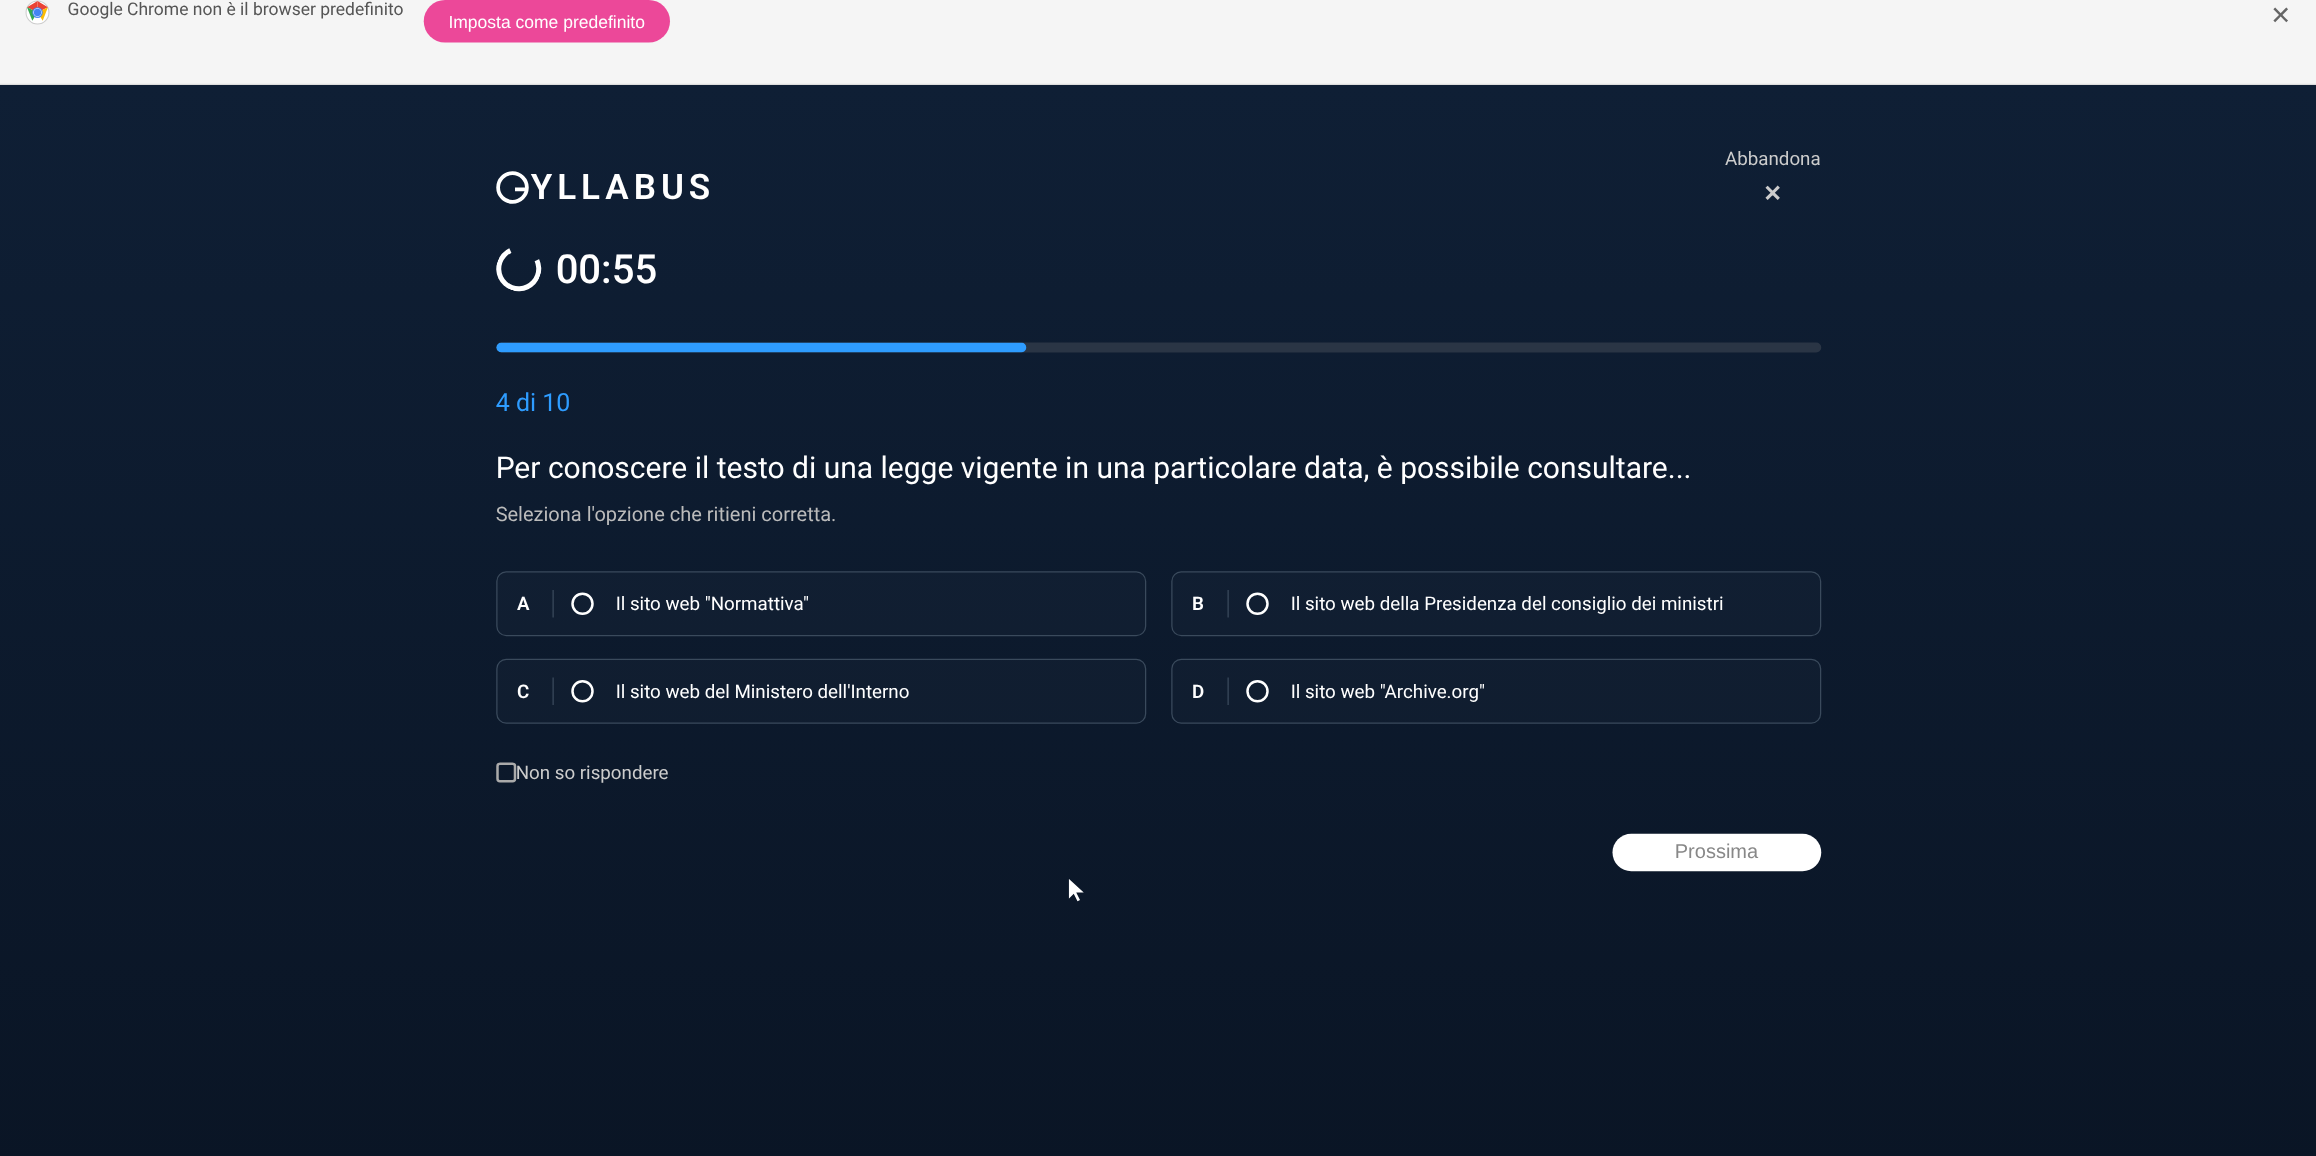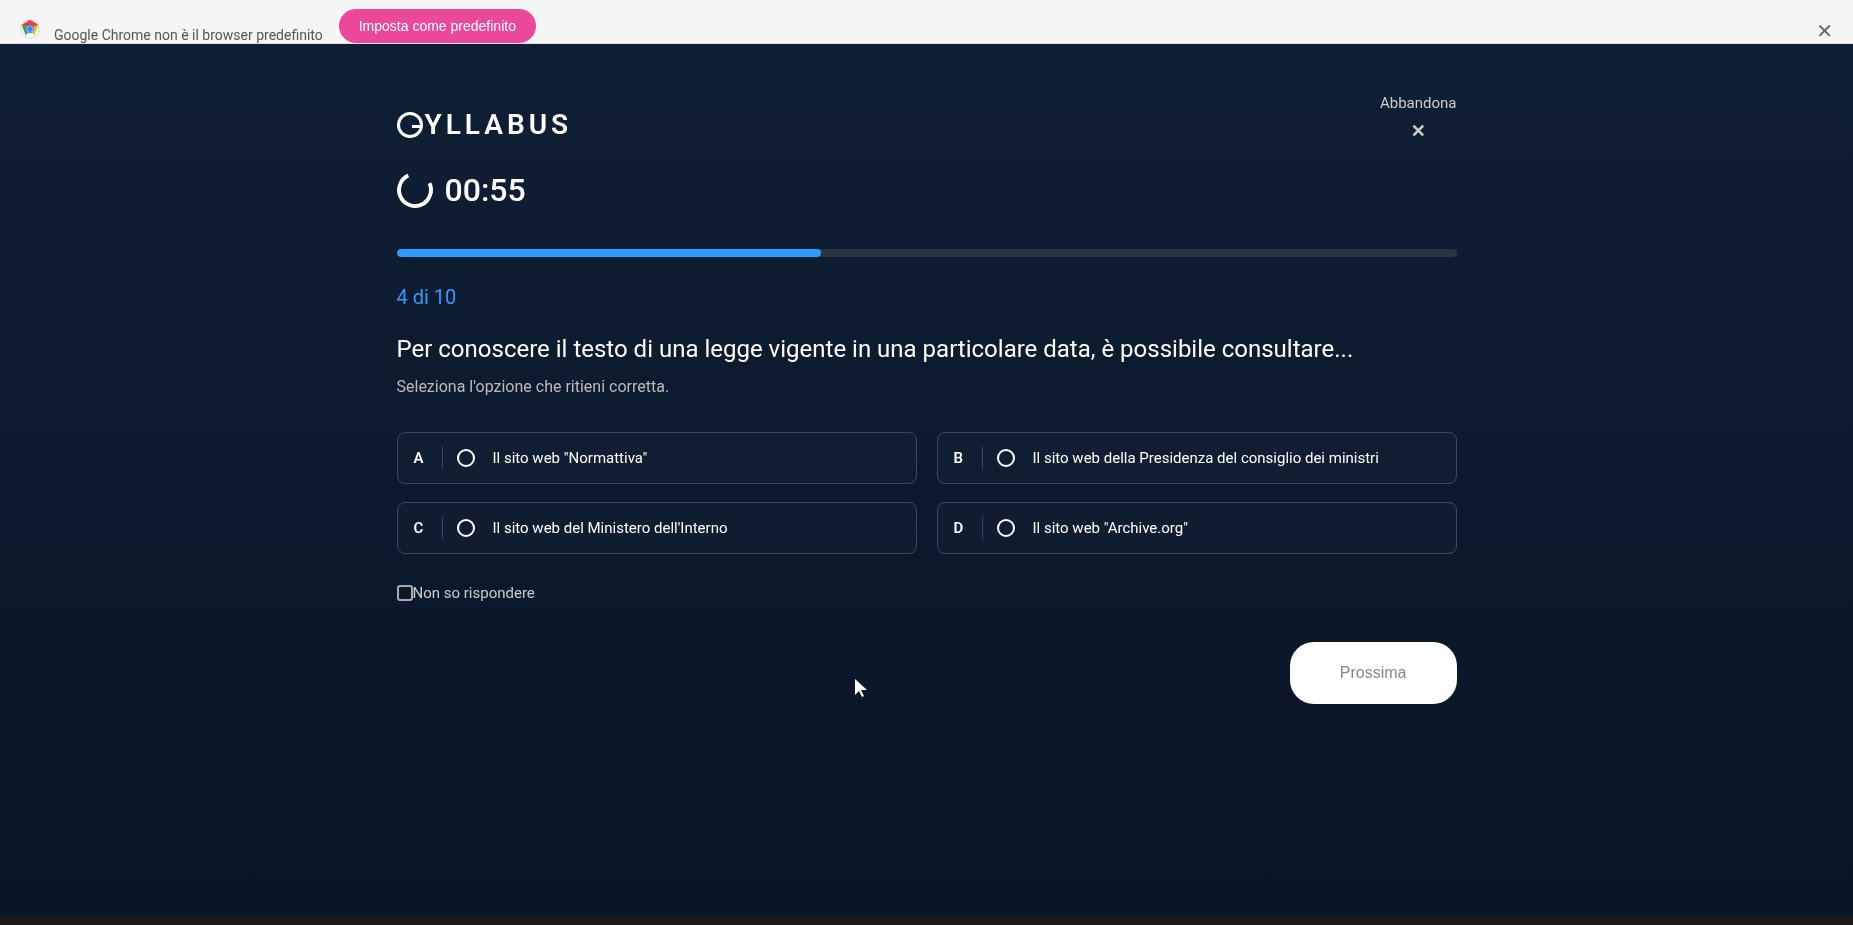--- a/index.html
+++ b/index.html
@@ -9,23 +9,23 @@
     }
     body {
       font-family: -apple-system, BlinkMacSystemFont, 'Segoe UI', Roboto, Arial, sans-serif;
       background: #1a1a1a;
       width: 1853px;
       height: 925px;
       overflow: hidden;
     }
     .browser-bar {
       background: #f5f5f5;
-      height: 44px;
-      display: flex;
-      align-items: flex-end;
+      height: 68px;
+      display: flex;
+      align-items: flex-start;
       padding: 0 20px;
       border-bottom: 1px solid #ddd;
       position: relative;
     }
     .chrome-icon {
       width: 20px;
       height: 20px;
       margin-right: 14px;
     }
     .browser-default-text {
@@ -221,21 +221,21 @@
     }
     .dont-know-text {
       color: #ccc;
       font-size: 15px;
     }
     .next-button {
       background: white;
       color: #888;
       border: none;
       border-radius: 24px;
-      padding: 22px 50px;
+      padding: 6px 50px;
       font-size: 16px;
       float: right;
       cursor: pointer;
     }
     .footer-row::after {
       content: '';
       display: block;
       clear: both;
     }
     .cursor {

